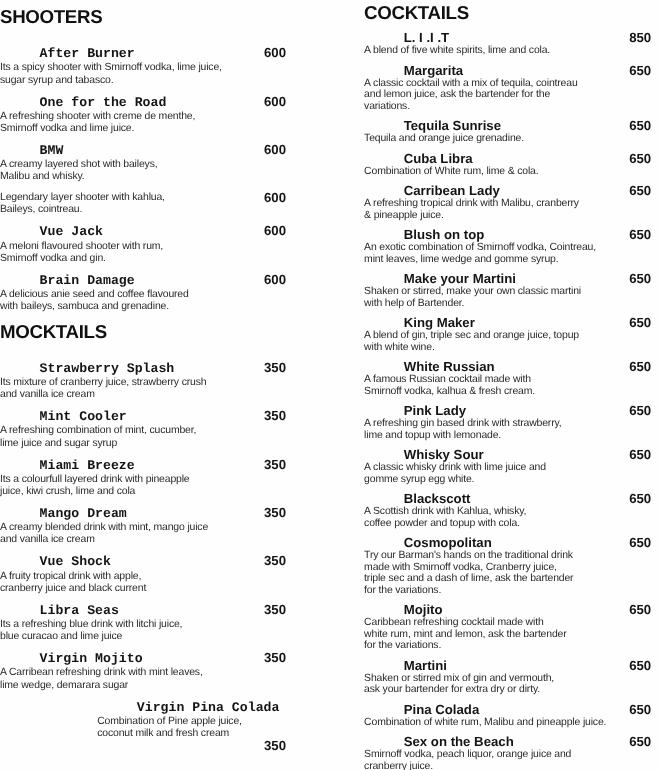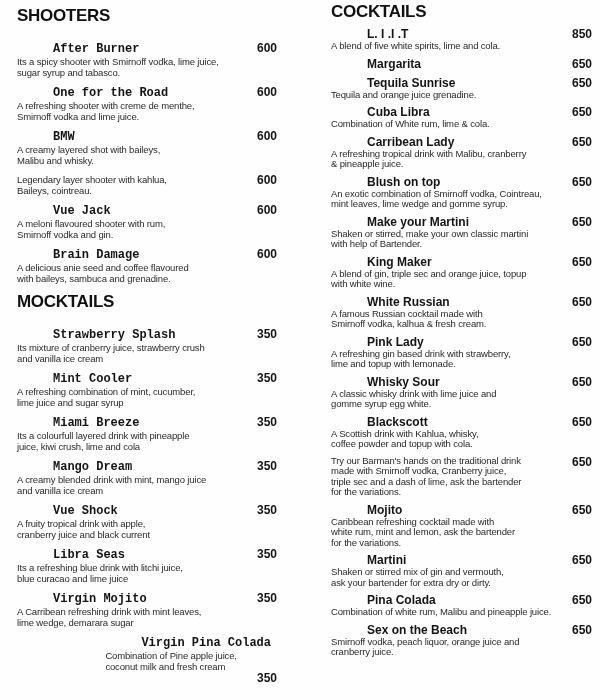--- a/index.html
+++ b/index.html
@@ -10,21 +10,21 @@
     color: #1c1c1c;
     overflow: hidden;
   }
   .page {
     position: relative;
     width: 600px; height: 700px;
     background: #fefefe;
     overflow: hidden;
   }
   .col { position: absolute; top: 0; }
-  .col-left  { left: 17px;   width: 260px; padding-top: 6px; }
+  .col-left  { left: 0;   width: 260px; padding-top: 6px; }
   .col-right { left: 331px; width: 261px; padding-top: 2px; }
 
   .section-title {
     font-size: 17px;
     font-weight: 700;
     letter-spacing: -0.3px;
     color: #111;
     margin: 0;
     line-height: 20px;
   }
@@ -217,20 +217,23 @@
     <div class="item-text">
       <div class="item-name">L. I .I .T</div>
       <div class="item-desc">A blend of five white spirits, lime and cola.</div>
     </div>
     <div class="item-price">850</div>
   </div>
 
   <div class="menu-item">
     <div class="item-text">
       <div class="item-name">Margarita</div>
+      <div class="item-desc">A classic cocktail with a mix of tequila, cointreau
+and lemon juice, ask the bartender for the
+variations.</div>
     </div>
     <div class="item-price">650</div>
   </div>
 
   <div class="menu-item">
     <div class="item-text">
       <div class="item-name">Tequila Sunrise</div>
       <div class="item-desc">Tequila and orange juice grenadine.</div>
     </div>
     <div class="item-price">650</div>
@@ -311,20 +314,21 @@
     <div class="item-text">
       <div class="item-name">Blackscott</div>
       <div class="item-desc">A Scottish drink with Kahlua, whisky,
 coffee powder and topup with cola.</div>
     </div>
     <div class="item-price">650</div>
   </div>
 
   <div class="menu-item">
     <div class="item-text">
+      <div class="item-name">Cosmopolitan</div>
       <div class="item-desc">Try our Barman's hands on the traditional drink
 made with Smirnoff vodka, Cranberry juice,
 triple sec and a dash of lime, ask the bartender
 for the variations.</div>
     </div>
     <div class="item-price">650</div>
   </div>
 
   <div class="menu-item">
     <div class="item-text">

